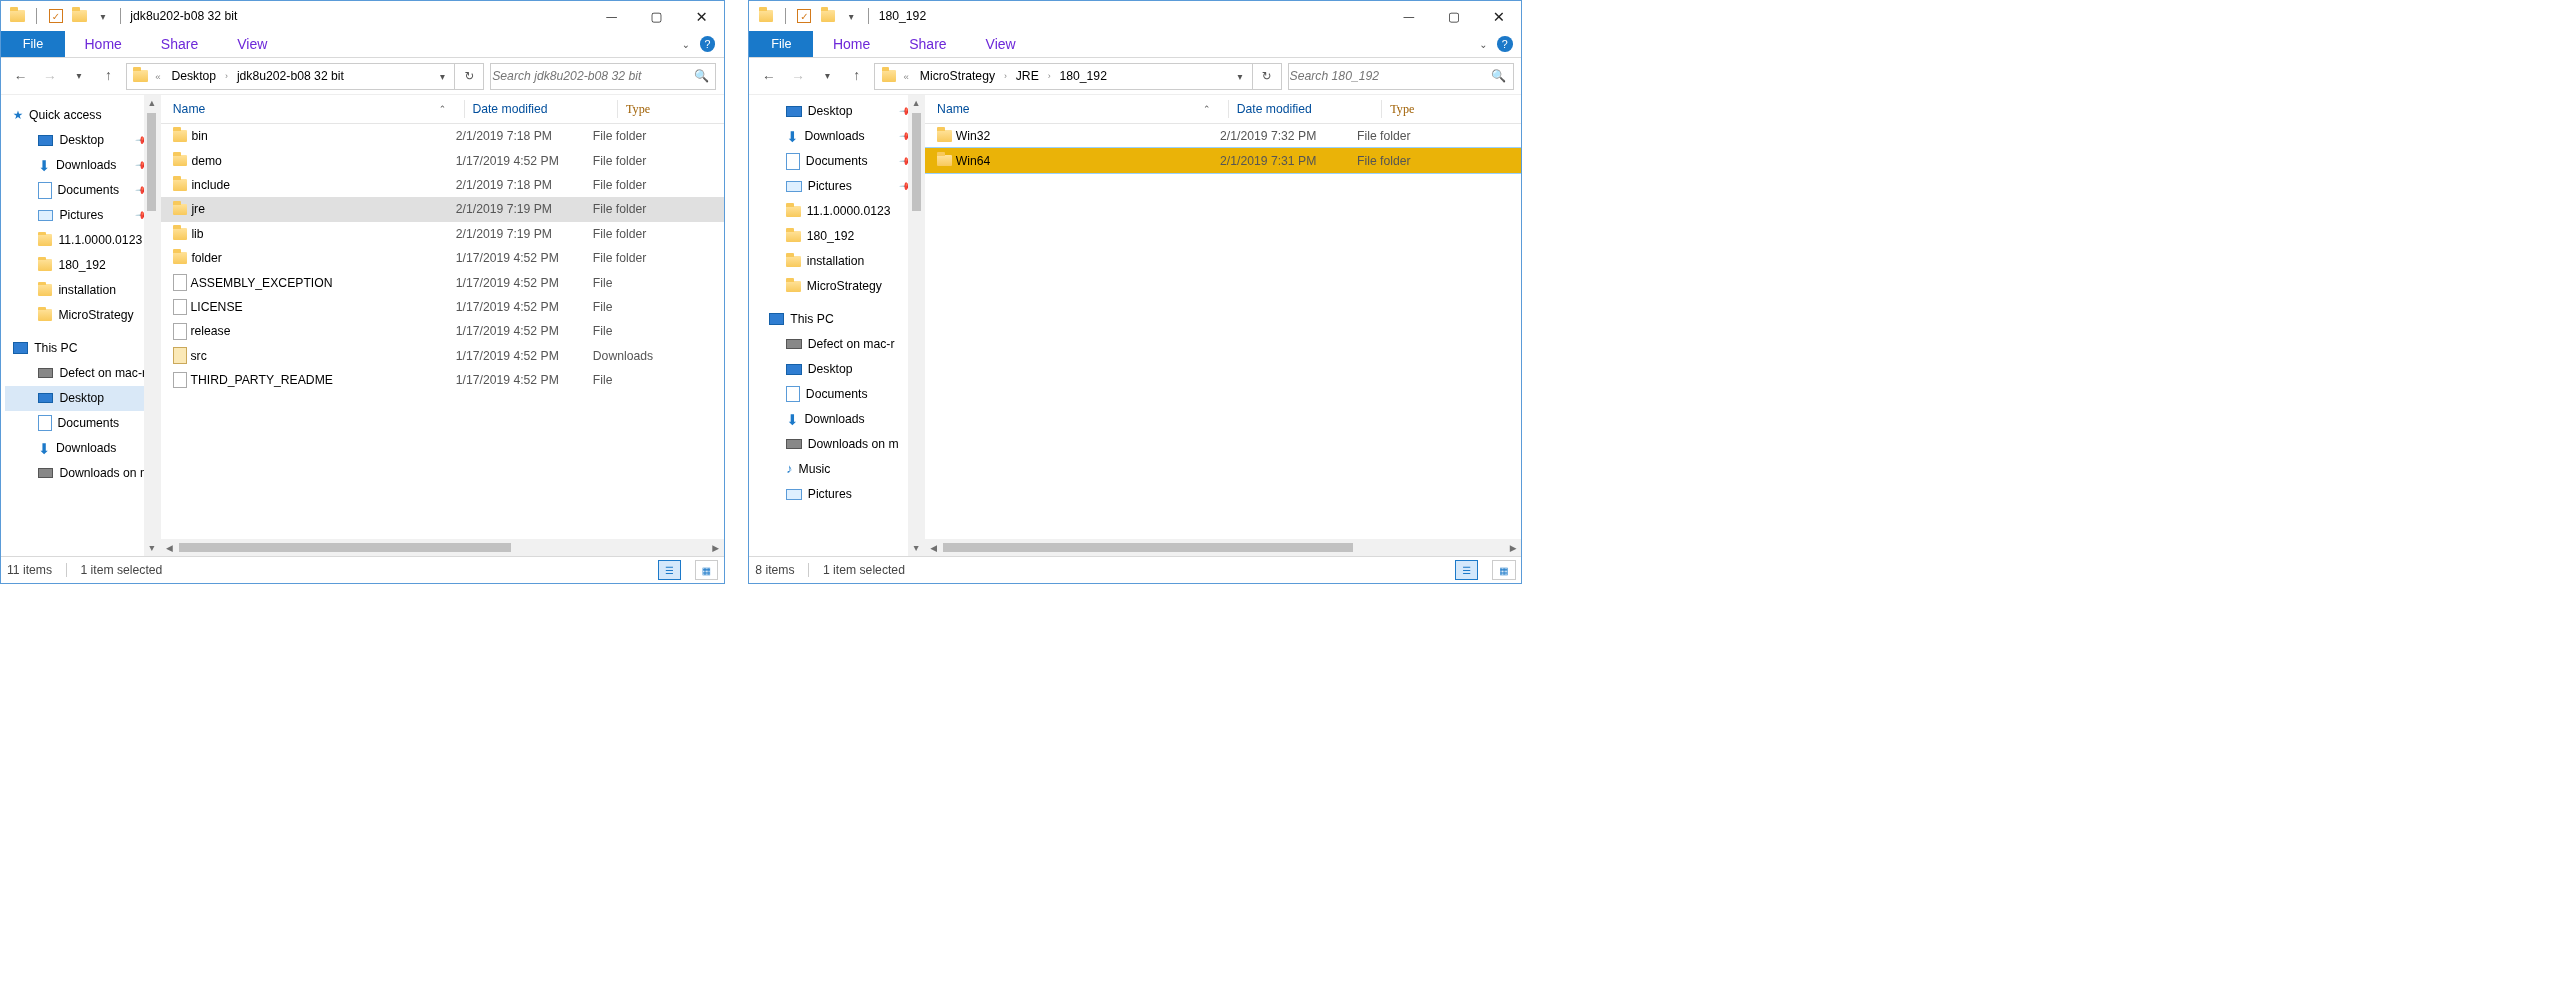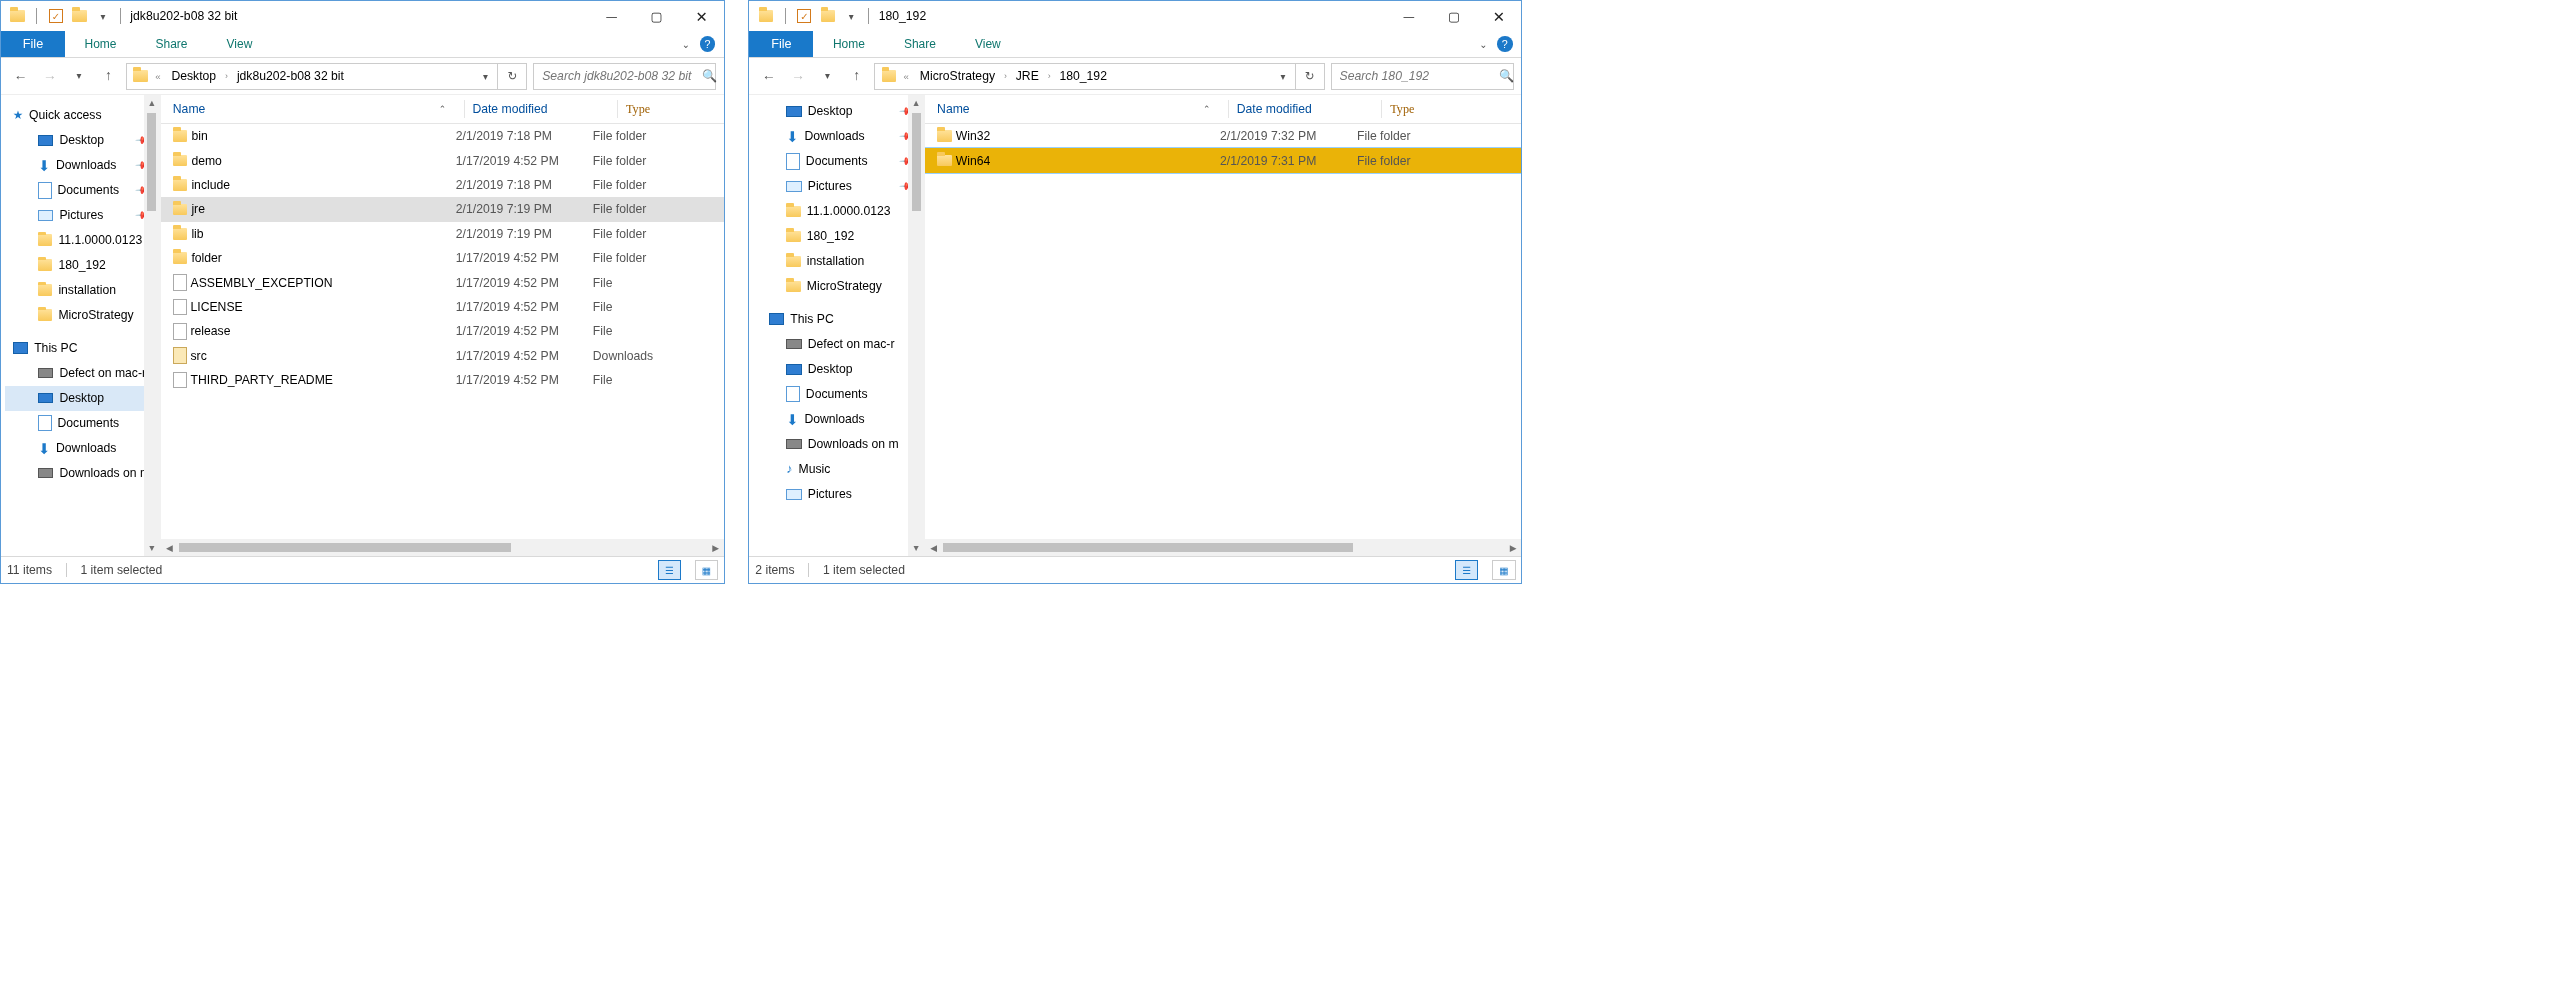--- a/index.html
+++ b/index.html
@@ -53,22 +53,22 @@
   .ribbon .file-tab {
     background:#1979ca;
     color:#fff;
     width:64px;
     display:flex; align-items:center; justify-content:center;
     font-size:12.7px;
   }
   .ribbon .tab {
     padding: 0 19.5px;
     display:flex; align-items:center;
-    color:#0f766e;
-    font-size:12px;
+    color:#6d28d9;
+    font-size:14px;
   }
   .ribbon .spacer { flex:1; }
   .ribbon .caret { width:21.5px; display:flex; align-items:center; justify-content:center; color:#555; font-size:9.8px;}
   .ribbon .help { width:21.5px; display:flex; align-items:center; justify-content:center; }
 
   
   .navrow {
     height: 37px;
     display:flex;
     align-items:center;
@@ -89,26 +89,26 @@
     overflow:hidden;
   }
   .addressbar .ab-icon { width:19.5px; display:flex; align-items:center; justify-content:center; }
   .addressbar .dbl-chevron { color:#888; font-size:9.8px; padding:0 3.9px;}
   .addressbar .crumb { padding: 0 5.9px; white-space:nowrap; }
   .addressbar .chev { color:#888; font-size:8.8px; padding:0 2px; }
   .addressbar .ab-spacer { flex:1; }
   .addressbar .ab-drop { width:21.5px; display:flex; align-items:center; justify-content:center; color:#555; font-size:9.8px;}
   .addressbar .ab-refresh { width:29px; border-left:1px solid #ccc; height:100%; display:flex; align-items:center; justify-content:center; color:#555; font-size:11.7px;}
   .searchbox {
-    width: 183px;
+    width: 226px;
     height: 27px;
     border:1px solid #ccc;
     display:flex;
     align-items:center;
-    padding-left:8px;
+    padding-left:1px;
     color:#666;
     background:#fff;
   }
   .searchbox input {
     flex:1; border:0; outline:0; font-size:12.2px; font-style:italic; color:#666; background:transparent;
   }
   .searchbox .mag { width:27px; display:flex; align-items:center; justify-content:center; color:#444;}
 
   
   .body { flex:1; display:flex; position:relative; overflow:hidden; }
@@ -624,21 +624,21 @@
       <div class="listpane-hscroll">
         <div class="sb-btn">◀</div>
         <div class="sb-thumb" style="width:410px"></div>
         <div class="sb-track"></div>
         <div class="sb-btn">▶</div>
       </div>
     </div>
   </div>
 
   <div class="statusbar">
-    <span>2 items</span>
+    <span>8 items</span>
     <span class="st-div"></span>
     <span>1 item selected</span>
     <span class="spacer"></span>
     <div class="status-btn active">☰</div>
     <div class="status-btn">▦</div>
   </div>
 </div>
 
 
 </body></html>

